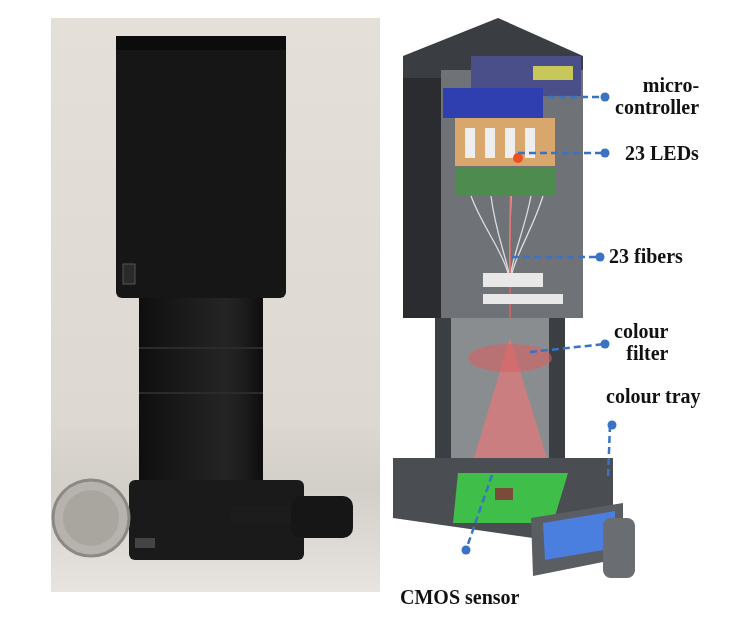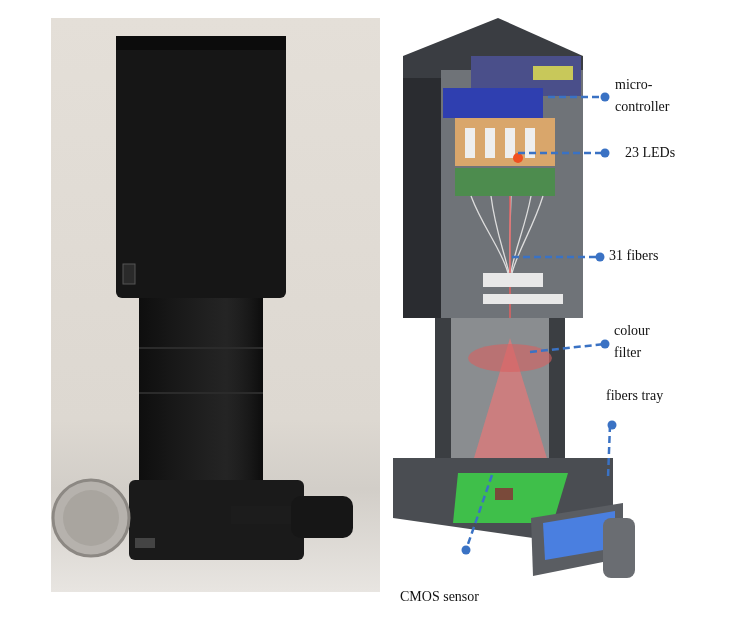--- a/index.html
+++ b/index.html
@@ -1,19 +1,19 @@
 <!DOCTYPE html>
 <html><head>
 <meta charset="utf-8">
 <style>
   html, body { margin:0; padding:0; background:#ffffff; }
   body { width:750px; height:617px; position:relative; overflow:hidden; font-family:"Liberation Serif", serif; }
   .photo { position:absolute; left:51px; top:18px; width:329px; height:574px; background:linear-gradient(180deg,#e4dfd8 0%,#ddd8d1 70%,#d2cec8 82%,#e8e5e1 100%); overflow:hidden; }
   .render { position:absolute; left:383px; top:18px; width:255px; height:574px; }
-  .label { position:absolute; font-weight:normal; font-size:14px; line-height:22px; color:#111; white-space:pre; }
+  .label { position:absolute; font-weight:bold; font-size:20px; line-height:22px; color:#111; white-space:pre;text-align:right; }
   svg { position:absolute; left:0; top:0; }
 </style>
 </head>
 <body>
 
 <div class="photo">
   <svg width="329" height="574" viewBox="0 0 329 574">
 
     <rect x="65" y="18" width="170" height="262" rx="6" fill="#161616"></rect>
     <rect x="65" y="18" width="170" height="14" fill="#0c0c0c"></rect>
@@ -102,17 +102,17 @@
     <circle cx="600" cy="257" r="4.5"></circle>
     <circle cx="605" cy="344" r="4.5"></circle>
     <circle cx="612" cy="425" r="4.5"></circle>
     <circle cx="466" cy="550" r="4.5"></circle>
   </g>
 </svg>
 
 <div class="label" style="left:615px; top:74px;">micro-
 controller</div>
 <div class="label" style="left:625px; top:142px;">23 LEDs</div>
-<div class="label" style="left:609px; top:245px;">31 fibers</div>
+<div class="label" style="left:609px; top:245px;">23 fibers</div>
 <div class="label" style="left:614px; top:320px;">colour
 filter</div>
-<div class="label" style="left:606px; top:385px;">fibers tray</div>
+<div class="label" style="left:606px; top:385px;">colour tray</div>
 <div class="label" style="left:400px; top:586px;">CMOS sensor</div>
 
 </body></html>

